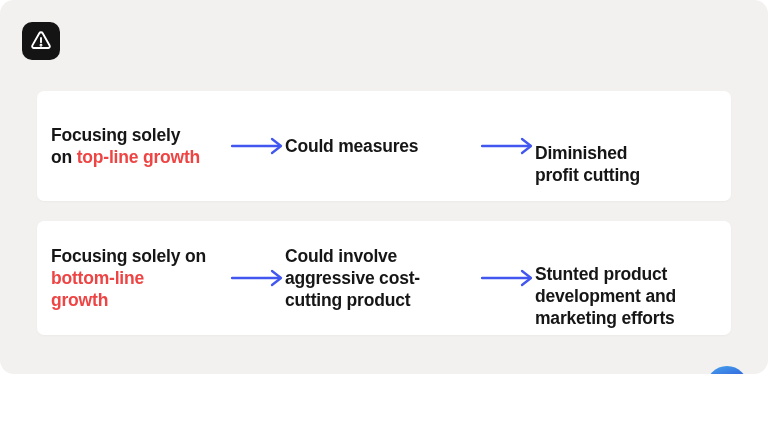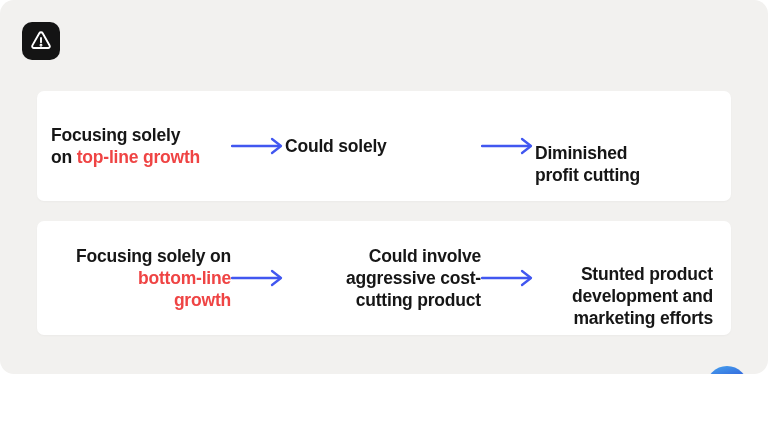--- a/index.html
+++ b/index.html
@@ -38,21 +38,21 @@
     width: 694px;
     background: #ffffff;
     border-radius: 7px;
     box-shadow: 0 1px 2px rgba(0,0,0,0.03);
     display: flex;
     align-items: center;
     box-sizing: border-box;
     padding: 0 18px 0 14px;
   }
   .flow-card.row-1 { top: 91px;  height: 110px; }
-  .flow-card.row-2 { top: 221px; height: 114px; text-align: right; }
+  .flow-card.row-2 { top: 221px; height: 114px; }
 
   .text-block {
     font-size: 17.5px;
     line-height: 1.26;
     font-weight: 600;
     color: #161616;
     letter-spacing: -0.2px;
   }
   .col-cause   { flex: 0 0 180px; }
   .col-factor  { flex: 0 0 196px; }
@@ -99,21 +99,21 @@
     </div>
     <div class="arrow-cell">
       <span>
         <svg width="54" height="18" viewBox="0 0 54 18" fill="none" stroke="currentColor" stroke-width="2.3" stroke-linecap="round" stroke-linejoin="round">
           <path d="M1 9 H49"></path>
             <path d="M41 2 L50 9 L41 16"></path>
         </svg>
       </span>
     </div>
     <div class="text-block col-factor">
-      <span>Could solely</span><br>
+      <span>Could measures</span><br>
     </div>
     <div class="arrow-cell">
       <span>
         <svg width="54" height="18" viewBox="0 0 54 18" fill="none" stroke="currentColor" stroke-width="2.3" stroke-linecap="round" stroke-linejoin="round">
           <path d="M1 9 H49"></path>
             <path d="M41 2 L50 9 L41 16"></path>
         </svg>
       </span>
     </div>
     <div class="text-block col-outcome">

